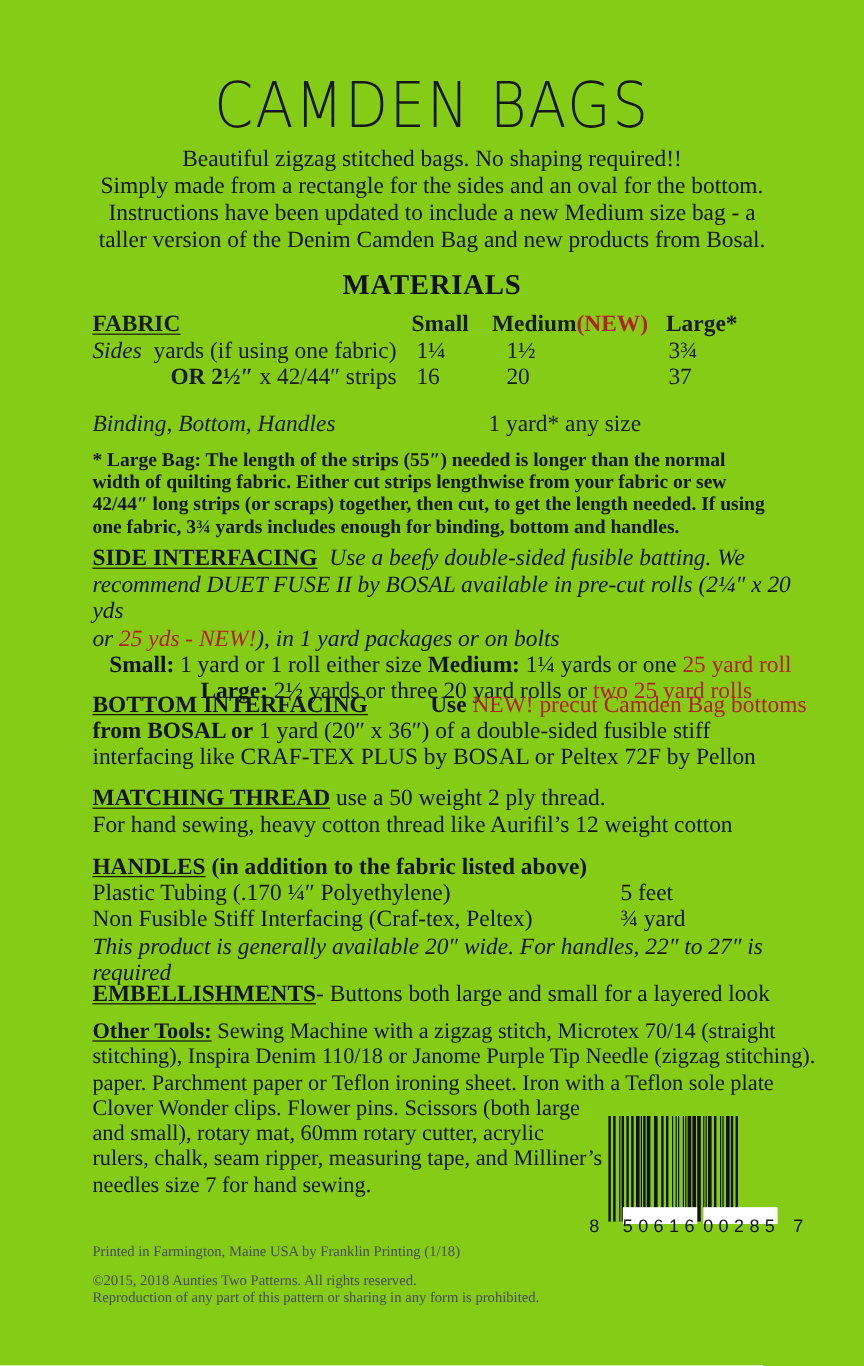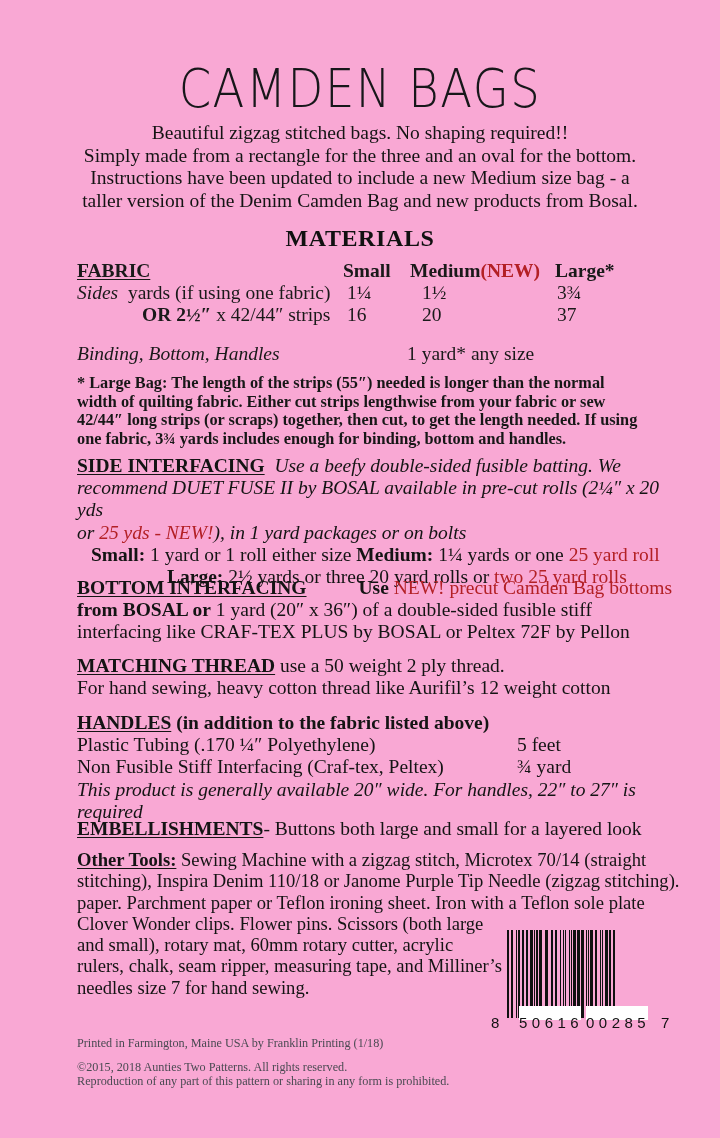--- a/index.html
+++ b/index.html
@@ -12,21 +12,21 @@
     height: 1138px;
     position: relative;
     font-family: "Liberation Serif", serif;
     color: #1a1a1a;
     overflow: hidden;
   }
 
   .page {
     position: absolute;
     inset: 0;
-    background: #f9a8d4;
+    background: #84cc16;
   }
 
   
   .title {
     position: absolute;
     top: 62px;
     left: 0;
     width: 720px;
     text-align: center;
     font-family: "DejaVu Sans", sans-serif;
@@ -221,21 +221,21 @@
 </style>
 </head>
 <body>
 
 <div class="page">
 
   <div class="title">CAMDEN BAGS</div>
 
   <div class="intro">
     <div>Beautiful zigzag stitched bags. No shaping required!!</div>
-    <div>Simply made from a rectangle for the three and an oval for the bottom.</div>
+    <div>Simply made from a rectangle for the sides and an oval for the bottom.</div>
     <div>Instructions have been updated to include a new Medium size bag - a</div>
     <div>taller version of the Denim Camden Bag and new products from Bosal.</div>
   </div>
 
   <div class="materials-head">MATERIALS</div>
 
   <div class="fabric-table">
     <div class="frow head">
       <span class="lbl">FABRIC</span>
       <span class="c-small">Small</span>

